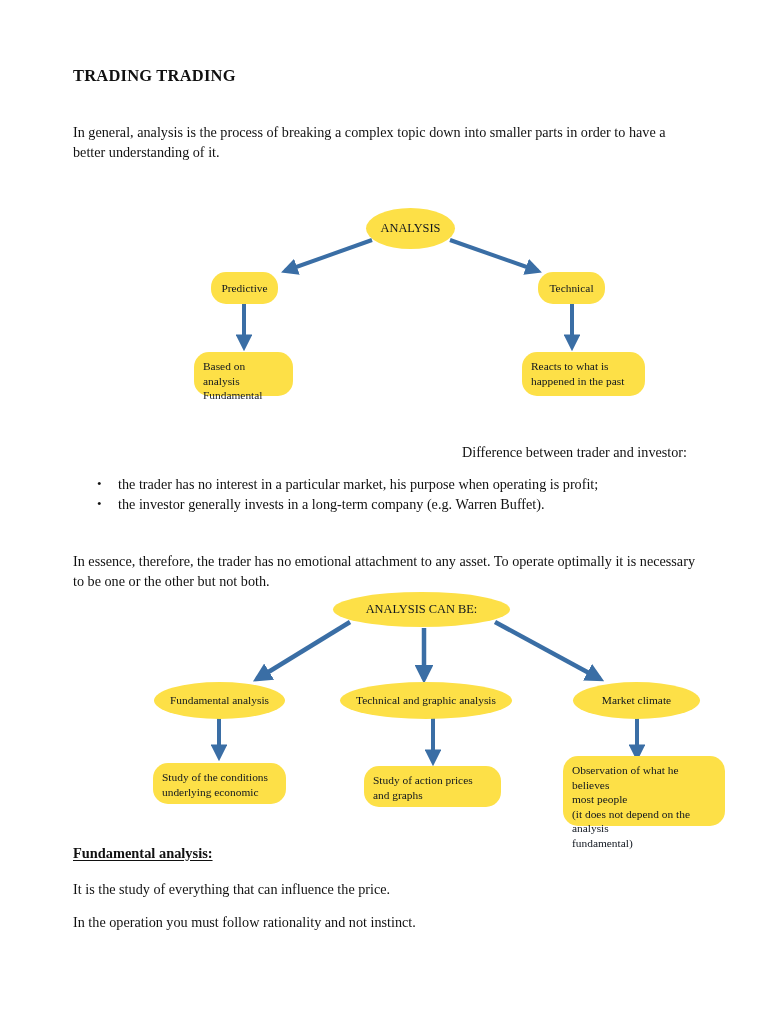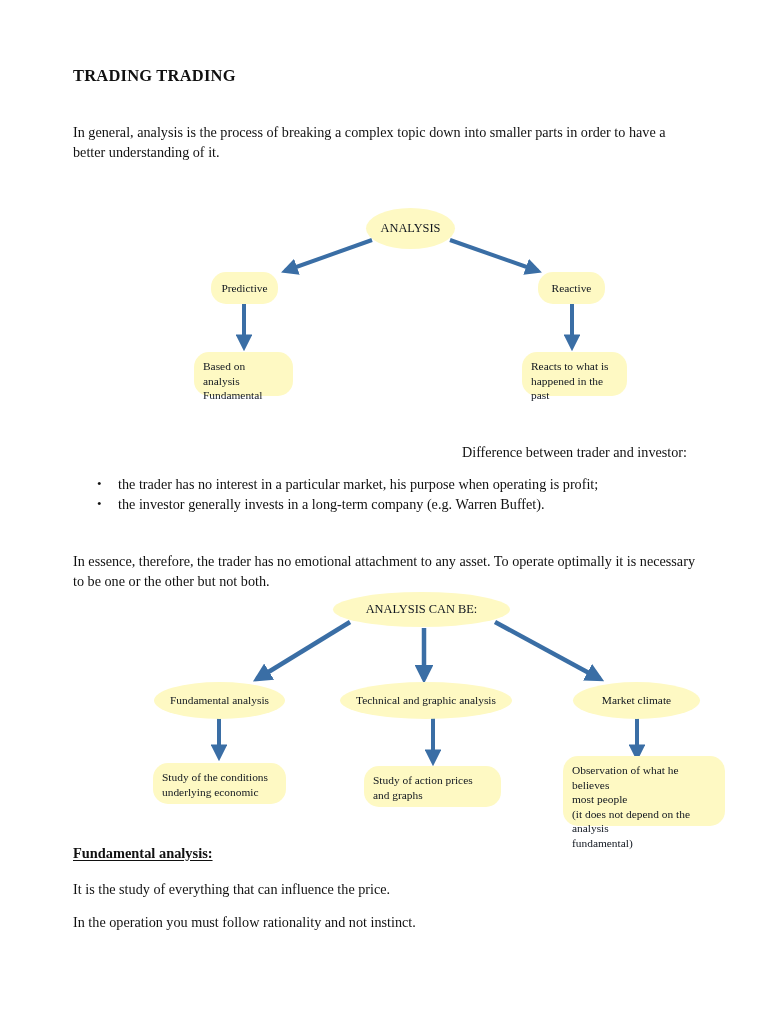--- a/index.html
+++ b/index.html
@@ -94,21 +94,21 @@
   .bullets li::before {
     content: "\2022";
     position: absolute;
     left: 24px;
     top: -1px;
     font-size: 13px;
   }
 
   .node {
     position: absolute;
-    background: #fef9c3;
+    background: #fde047;
     color: #10161f;
     display: flex;
     box-sizing: border-box;
   }
   .node.ellipse {
     border-radius: 50%;
     align-items: center;
     justify-content: center;
     text-align: center;
   }
@@ -181,29 +181,29 @@
 
   <div class="node ellipse n-title" style="left:366px; top:208px; width:89px; height:41px;">
     <span>ANALYSIS</span>
   </div>
 
   <div class="node rbox n-small" style="left:211px; top:272px; width:67px; height:32px; align-items:center; justify-content:center; padding:0;">
     <span>Predictive</span>
   </div>
 
   <div class="node rbox n-small" style="left:538px; top:272px; width:67px; height:32px; align-items:center; justify-content:center; padding:0;">
-    <span>Reactive</span>
+    <span>Technical</span>
   </div>
 
   <div class="node rbox n-box" style="left:194px; top:352px; width:99px; height:44px;">
     <span>Based on analysis
 Fundamental</span>
   </div>
 
-  <div class="node rbox n-box" style="left:522px; top:352px; width:105px; height:44px;">
+  <div class="node rbox n-box" style="left:522px; top:352px; width:123px; height:44px;">
     <span>Reacts to what is
 happened in the past</span>
   </div>
 
   <div class="para para-diff">Difference between trader and investor:</div>
 
   <ul class="bullets">
     <li>the trader has no interest in a particular market, his purpose when operating is profit;</li>
     <li>the investor generally invests in a long-term company (e.g. Warren Buffet).</li>
   </ul>

